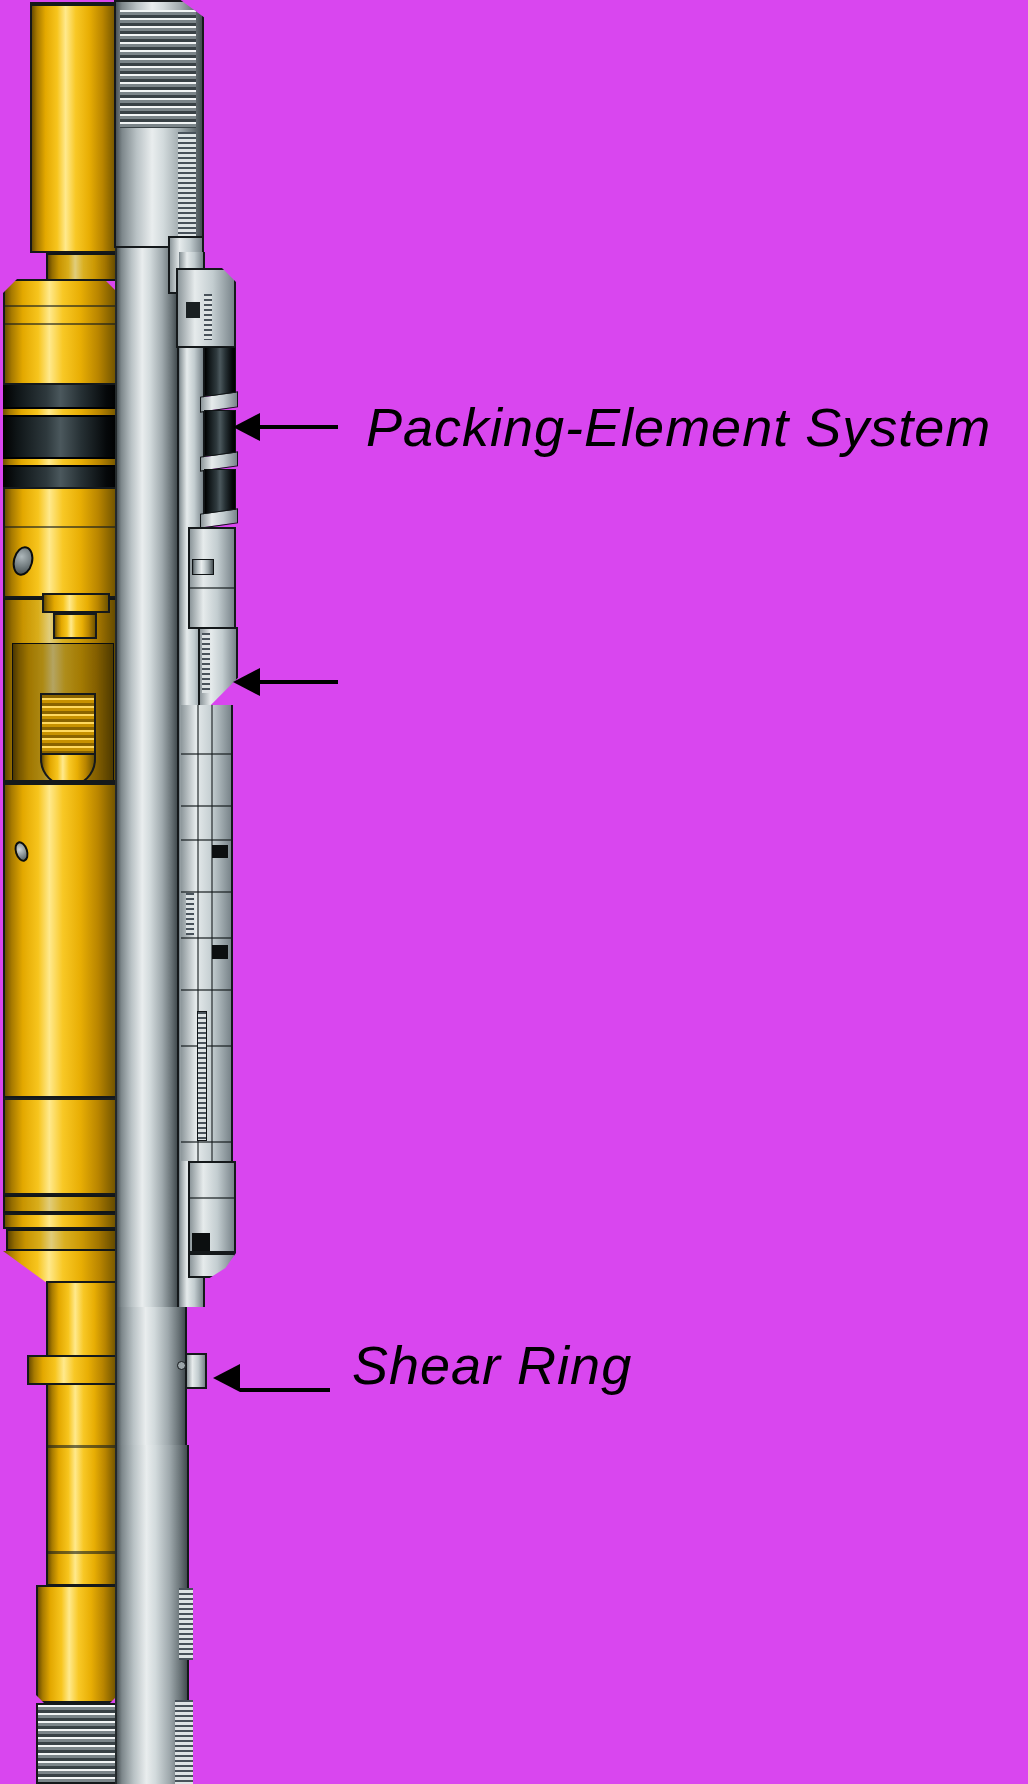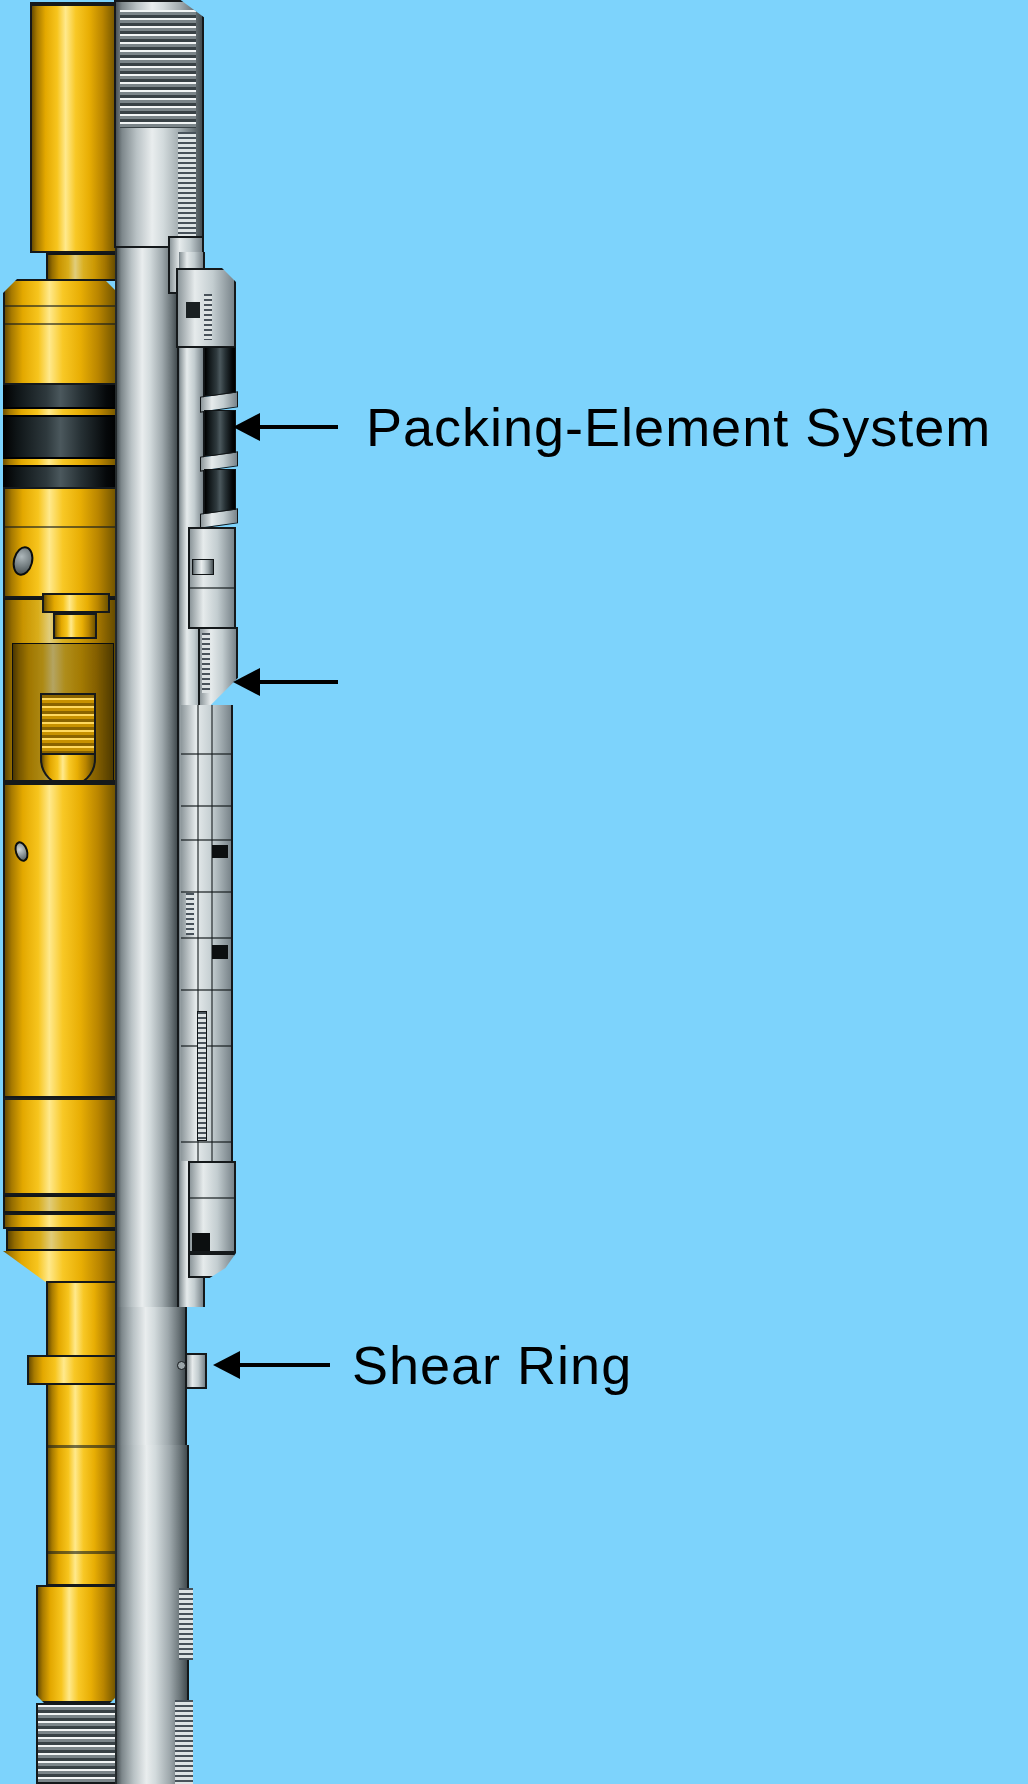--- a/index.html
+++ b/index.html
@@ -1,17 +1,17 @@
 <!DOCTYPE html>
 <html><head>
 <meta charset="utf-8">
 <style>
   html,body{margin:0;padding:0;background:#ffffff;}
-  .canvas{position:relative;width:1028px;height:1784px;background:#7dd3fc;overflow:hidden;
-          font-family:"Liberation Sans",sans-serif;}
+  .canvas{position:relative;width:1028px;height:1784px;background:#d946ef;overflow:hidden;
+          font-family:"Liberation Sans",sans-serif;font-style:italic;}
   .part{position:absolute;box-sizing:border-box;}
 
   
   .gold{background:linear-gradient(90deg,#6a4d00 0%,#a77a00 6%,#e3a800 16%,#f7c51e 30%,
         #ffe98c 40%,#f8c826 52%,#e8ae04 68%,#b98500 84%,#6f5300 100%);}
   .gold-dim{filter:brightness(.88);}
   .gold-dim2{filter:brightness(.8);}
   .steel{background:linear-gradient(90deg,#495256 0%,#7d878b 7%,#b9c2c5 24%,#e9edee 42%,
          #d2dadc 55%,#9fa9ad 75%,#6b7579 90%,#434c50 100%);}
   .steel-light{background:linear-gradient(90deg,#8d979b 0%,#e6ebec 30%,#c3cdd0 62%,#79848a 100%);}
@@ -158,19 +158,19 @@
     <span class="head"></span>
     <span class="line" style="width:78px;"></span>
     <span class="text" style="margin-left:28px;">Packing-Element System</span>
   </div>
 
   <div class="callout" style="left:233px;top:682px;">
     <span class="head"></span>
     <span class="line" style="width:78px;"></span>
   </div>
 
-  <div class="callout" style="left:213px;top:1365px;">
+  <div class="callout" style="left:213px;top:1365px;align-items:flex-end;">
     <span class="head"></span>
     <span class="line" style="width:90px;"></span>
     <span class="text" style="margin-left:22px;">Shear Ring</span>
   </div>
 
 </div>
 
 </body></html>

